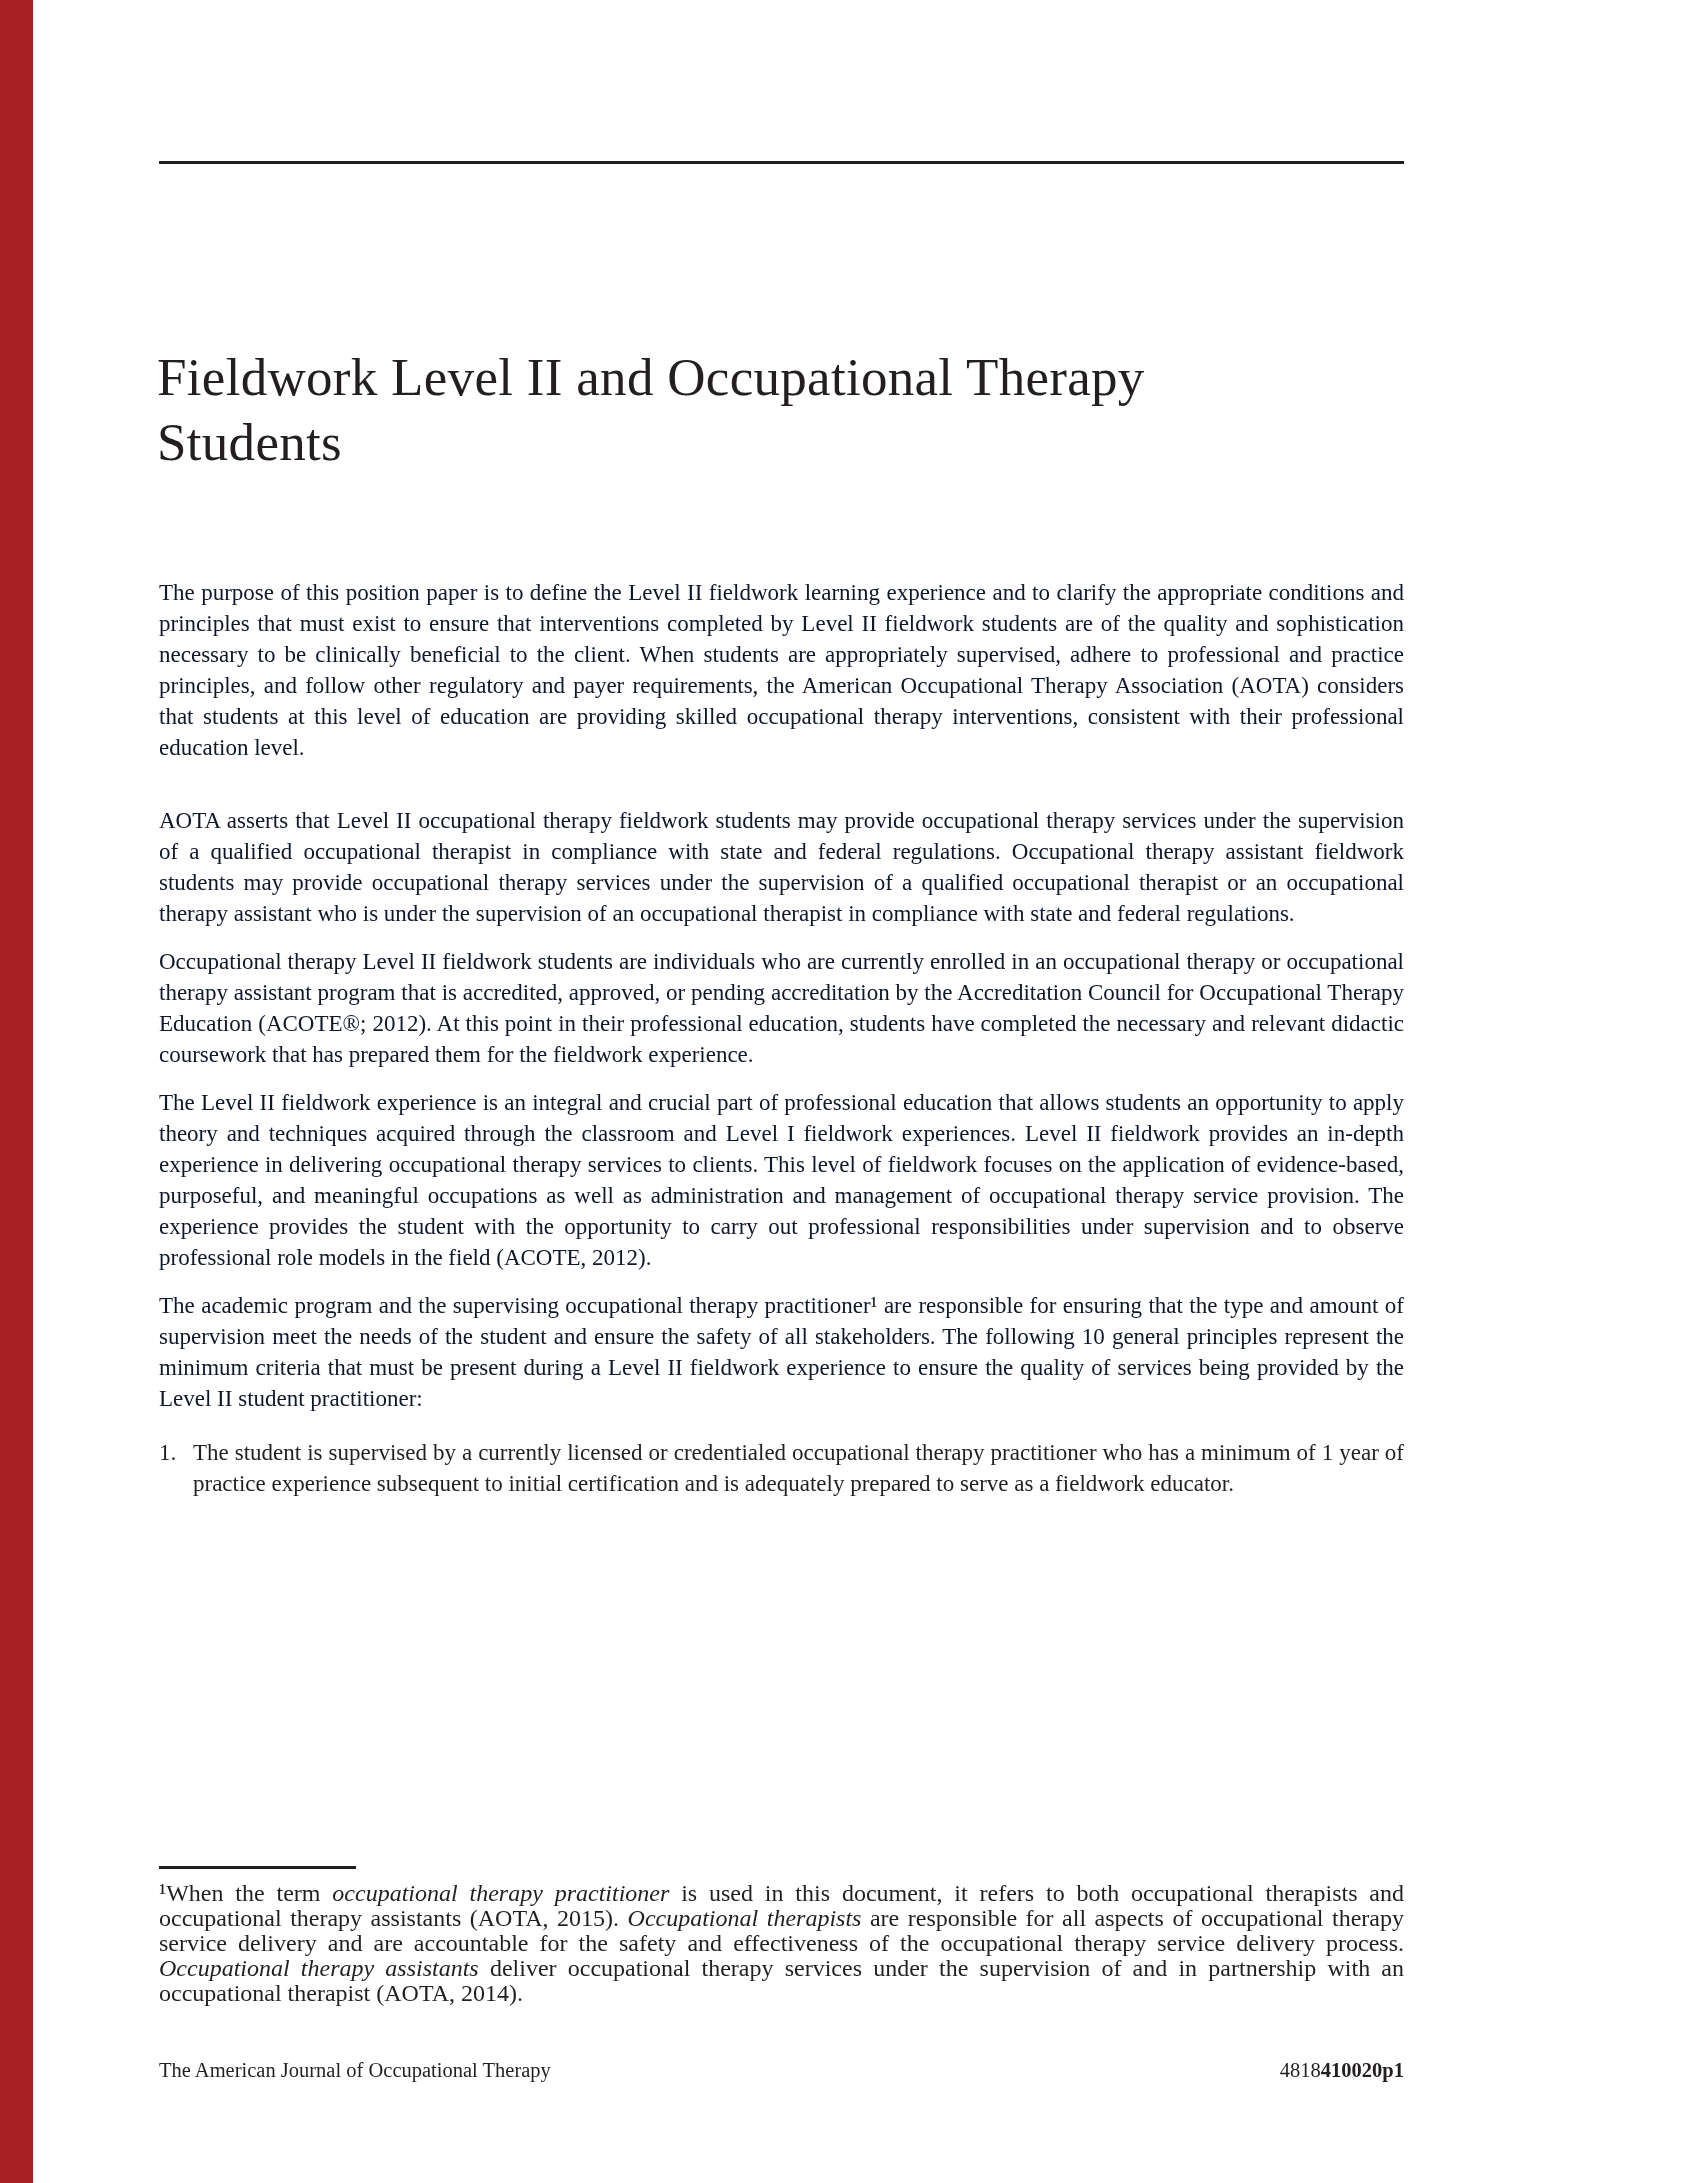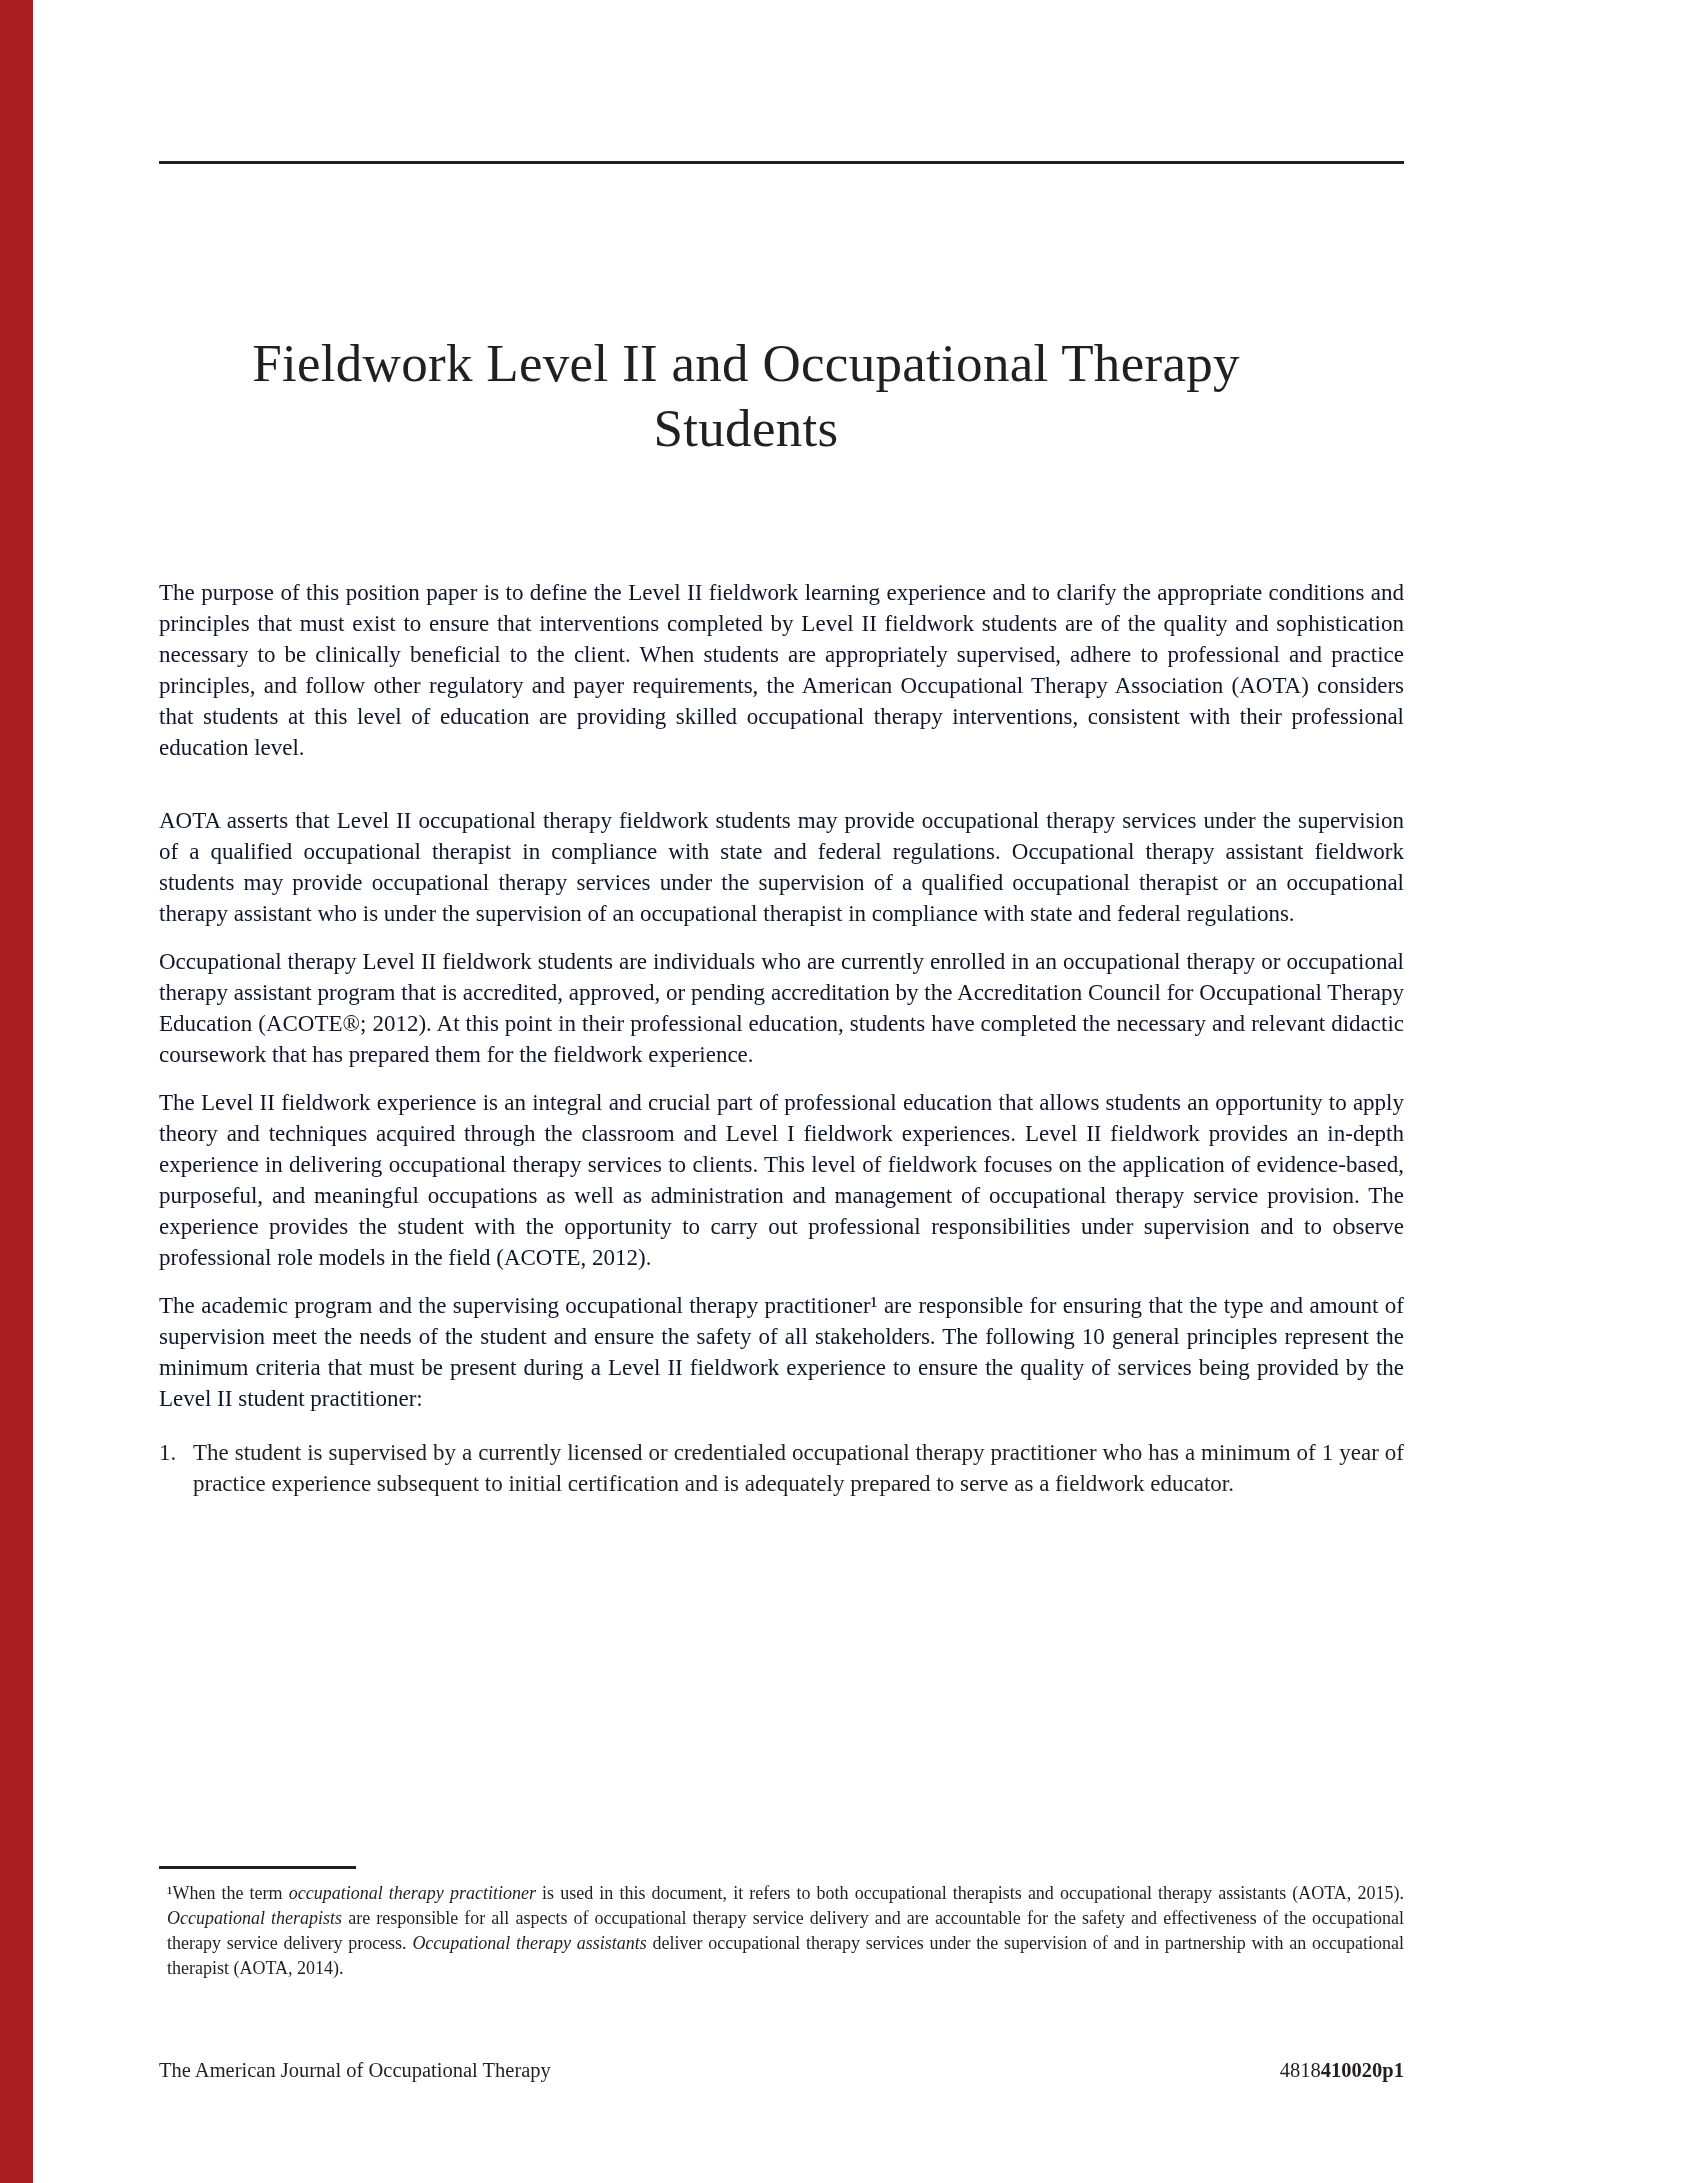--- a/index.html
+++ b/index.html
@@ -17,28 +17,27 @@
     width: 33px; height: 2183px;
   }
   .top-rule {
     position: absolute;
     left: 159px; top: 161px;
     width: 1245px; height: 3.3px;
     background: #231f20;
   }
   .title {
     position: absolute;
-    left: 157px; top: 295px;
+    left: 157px; top: 309px;
     width: 1178px;
     font-size: 53px;
     line-height: 65px;
     font-weight: 400;
     letter-spacing: 0.3px;
     color: #231f20;
-    text-align: center;
   }
   .body-col {
     position: absolute;
     left: 159px; top: 577px;
     width: 1245px;
   }
   .body-col p {
     margin: 0 0 17px 0;
     font-size: 23px;
     line-height: 31px;
@@ -58,24 +57,23 @@
     position: absolute;
     left: 159px; top: 1866px;
     width: 1245px;
   }
   .footnote-rule {
     width: 197px; height: 3.3px;
     background: #231f20;
     margin-bottom: 12px;
   }
   .footnote-text {
-    font-size: 18px;
+    font-size: 24px;
     line-height: 25px;
     text-align: justify;
-    margin-left: 8px;
   }
   .footnote-text .it { font-style: italic; }
   .page-footer {
     position: absolute;
     left: 159px; top: 2059px;
     width: 1245px;
     display: flex;
     justify-content: space-between;
     align-items: baseline;
     font-size: 20.5px;

